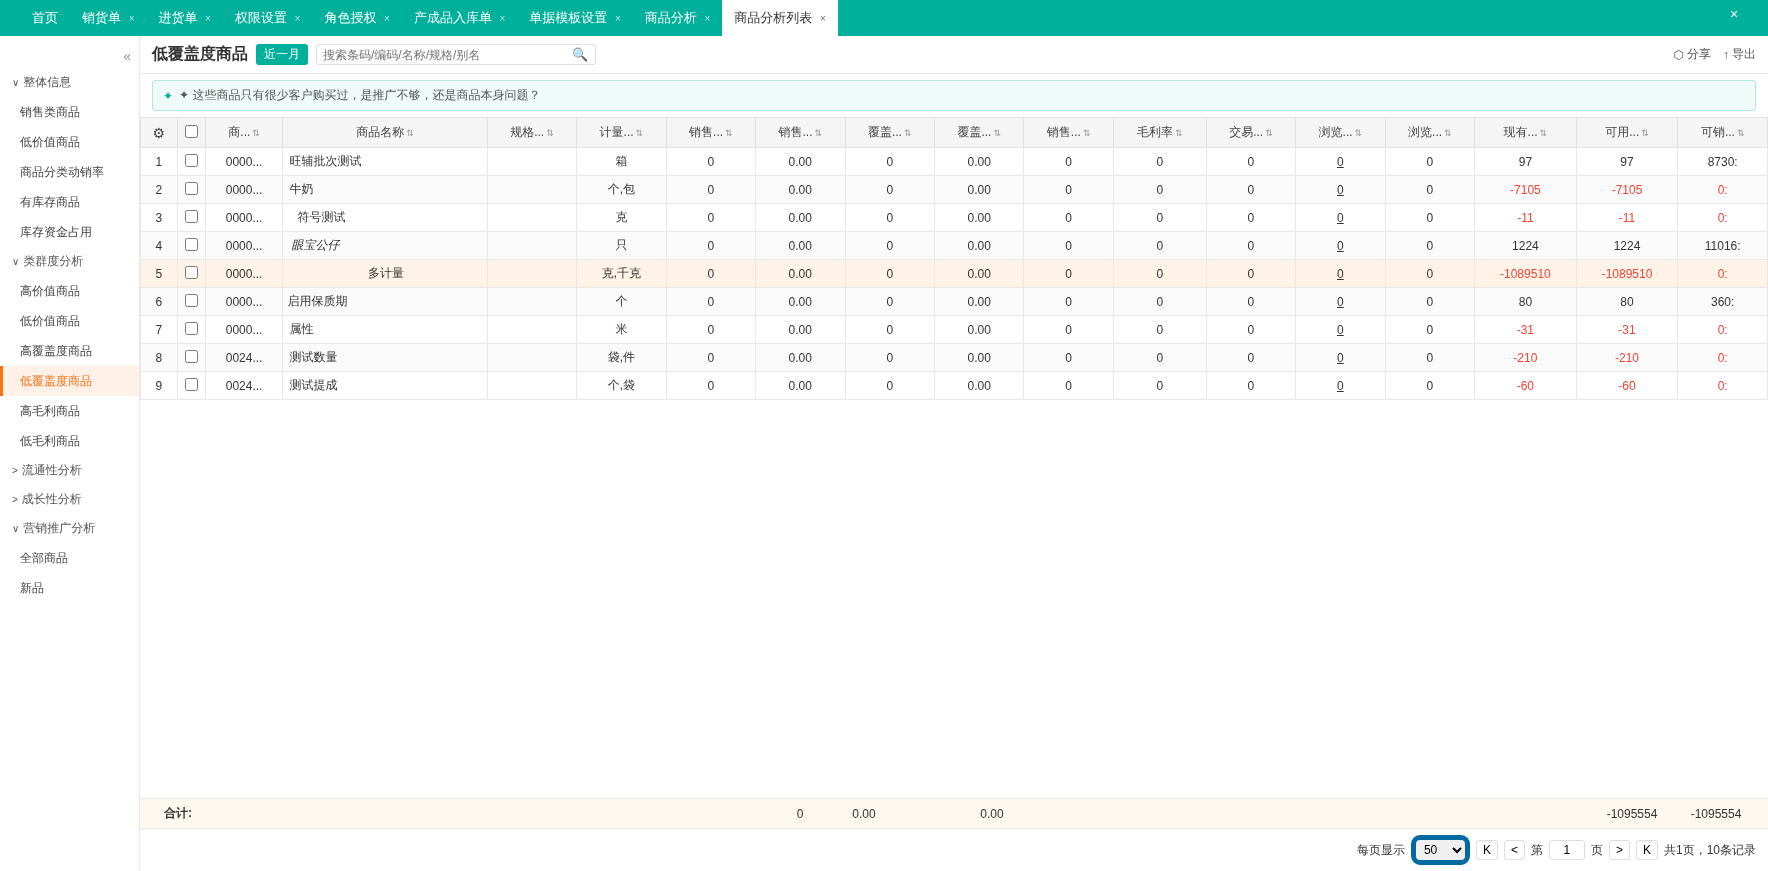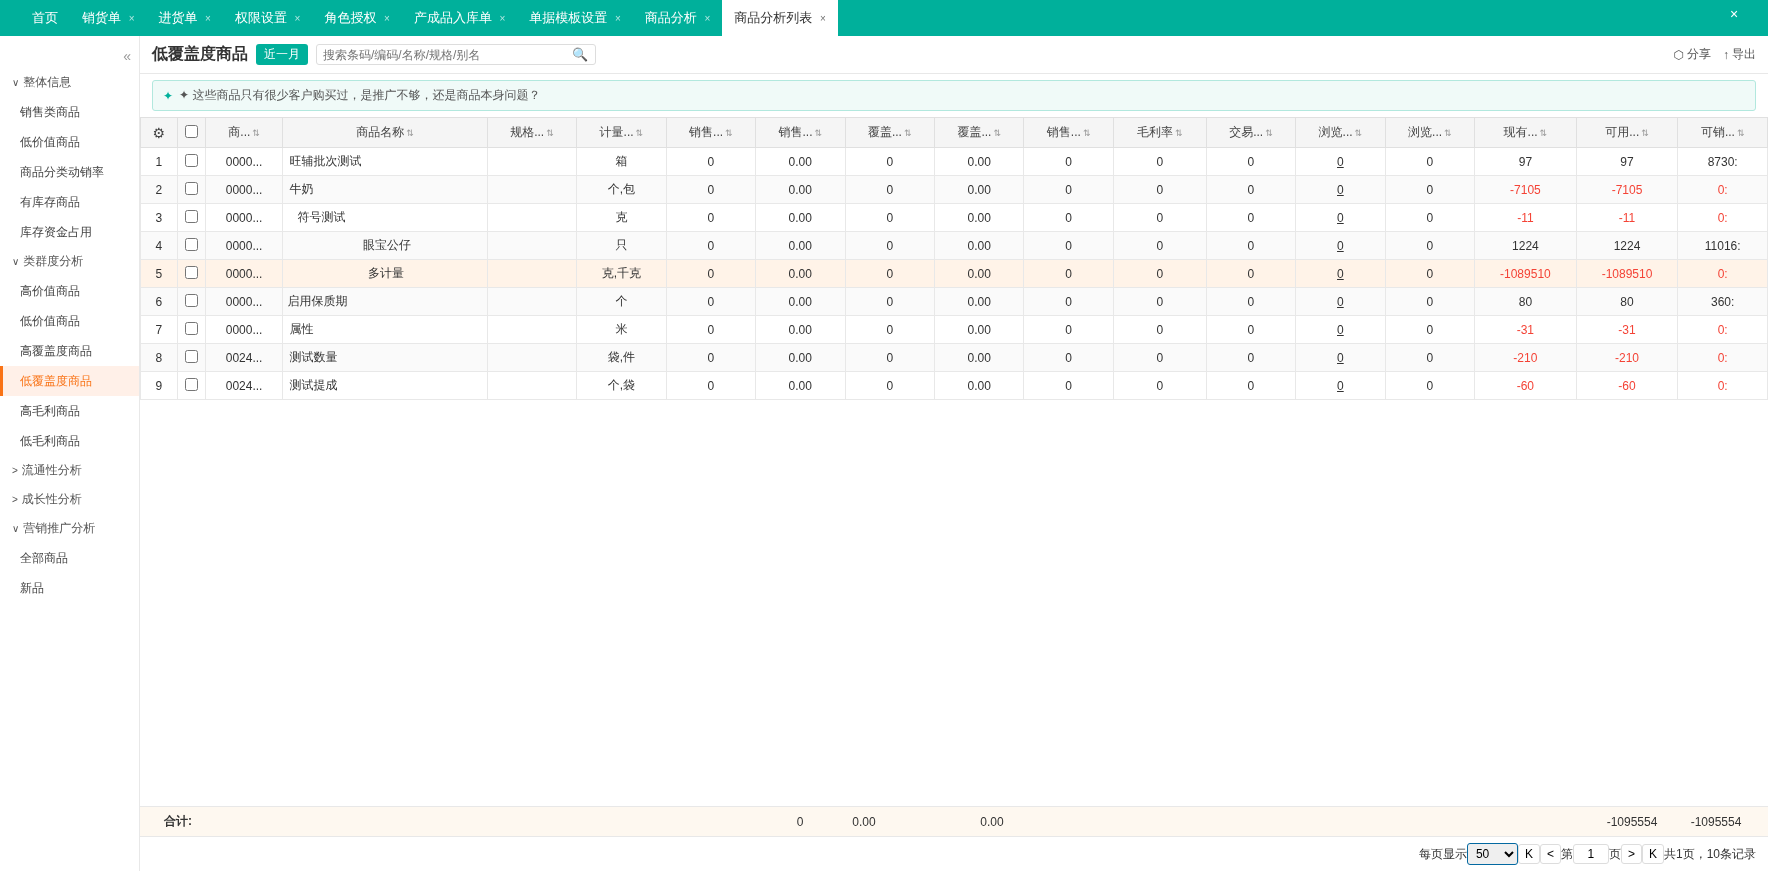--- a/index.html
+++ b/index.html
@@ -209,27 +209,28 @@
     }
     .footer-total .total-label { font-weight: bold; margin-right: 8px; margin-left: 12px; }
 
     
     .pagination {
       display: flex;
       align-items: center;
       justify-content: flex-end;
       padding: 6px 12px;
       border-top: 1px solid #e8e8e8;
+      gap: 6px;
       font-size: 12px;
       flex-shrink: 0;
       background: #fff;
     }
     .page-size-select {
-      border: 1px solid #0369a1;
-      border-radius: 3px;
+      border: 5px solid #0369a1;
+      border-radius: 9px;
       padding: 2px 4px;
       font-size: 12px;
     }
     .page-btn {
       border: 1px solid #ddd;
       background: #fff;
       border-radius: 3px;
       padding: 2px 6px;
       cursor: pointer;
       font-size: 12px;
@@ -446,21 +447,21 @@
     <td><span class="link-underline">0</span></td>
     <td>0</td>
     <td class="red-text">-11</td>
     <td class="red-text">-11</td>
     <td class="red-text">0:</td>
   </tr>
             <tr>
     <td>4</td>
     <td class="checkbox-cell"><input type="checkbox" style=""></td>
     <td>0000...</td>
-    <td style="text-align:center;padding-left:8px;">眼宝公仔</td>
+    <td style="text-align:left;padding-left:8px;font-style:italic;">眼宝公仔</td>
     <td></td>
     <td>只</td>
     <td>0</td>
     <td>0.00</td>
     <td>0</td>
     <td>0.00</td>
     <td>0</td>
     <td>0</td>
     <td>0</td>
     <td><span class="link-underline">0</span></td>

